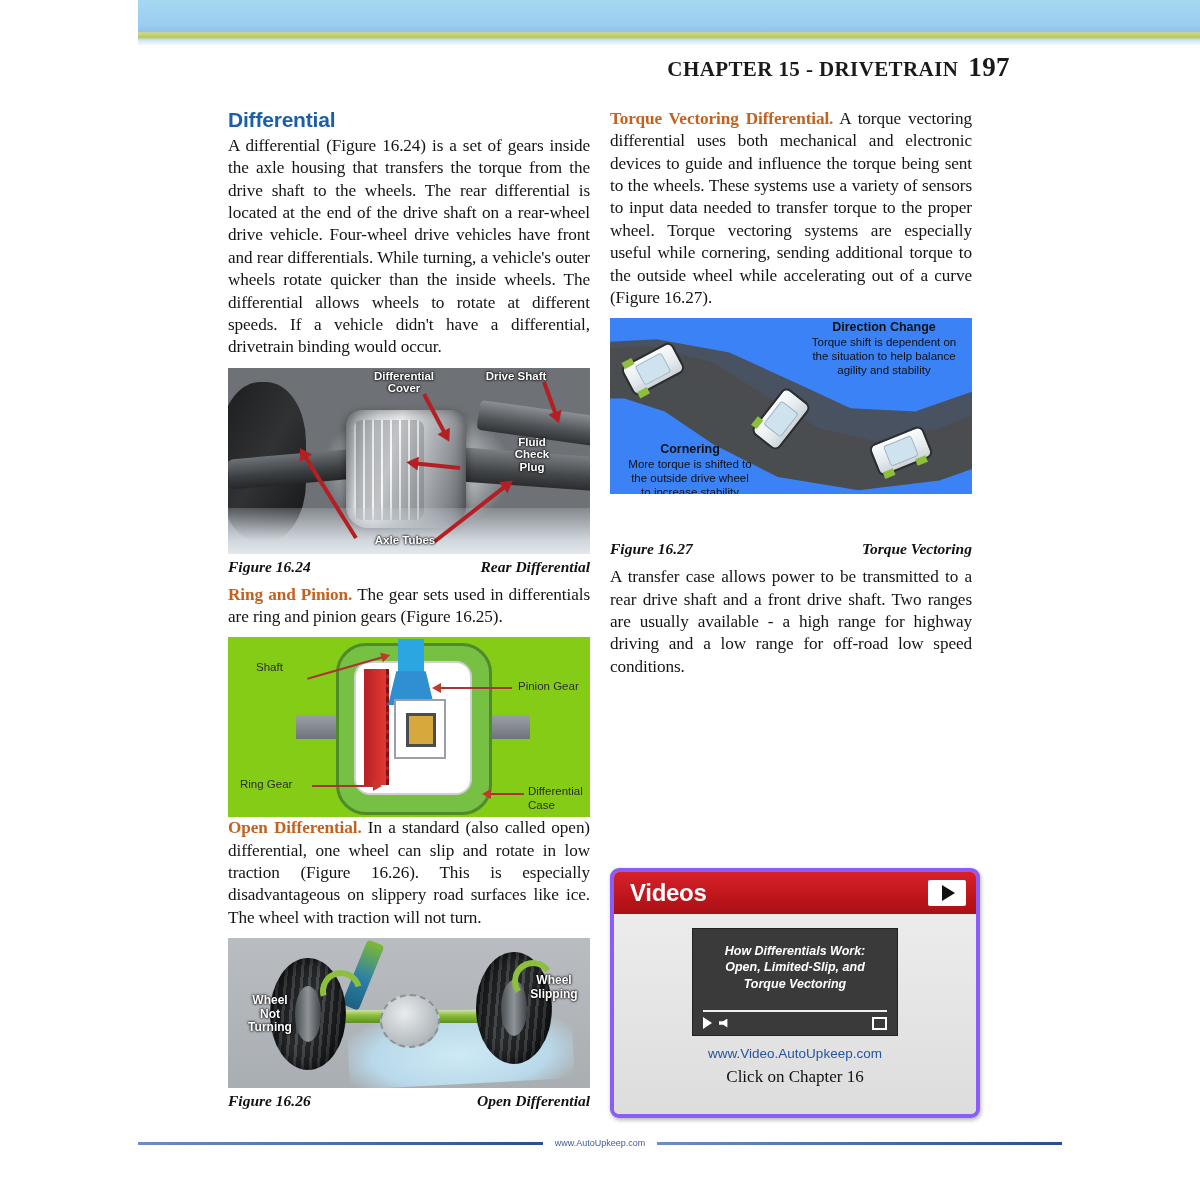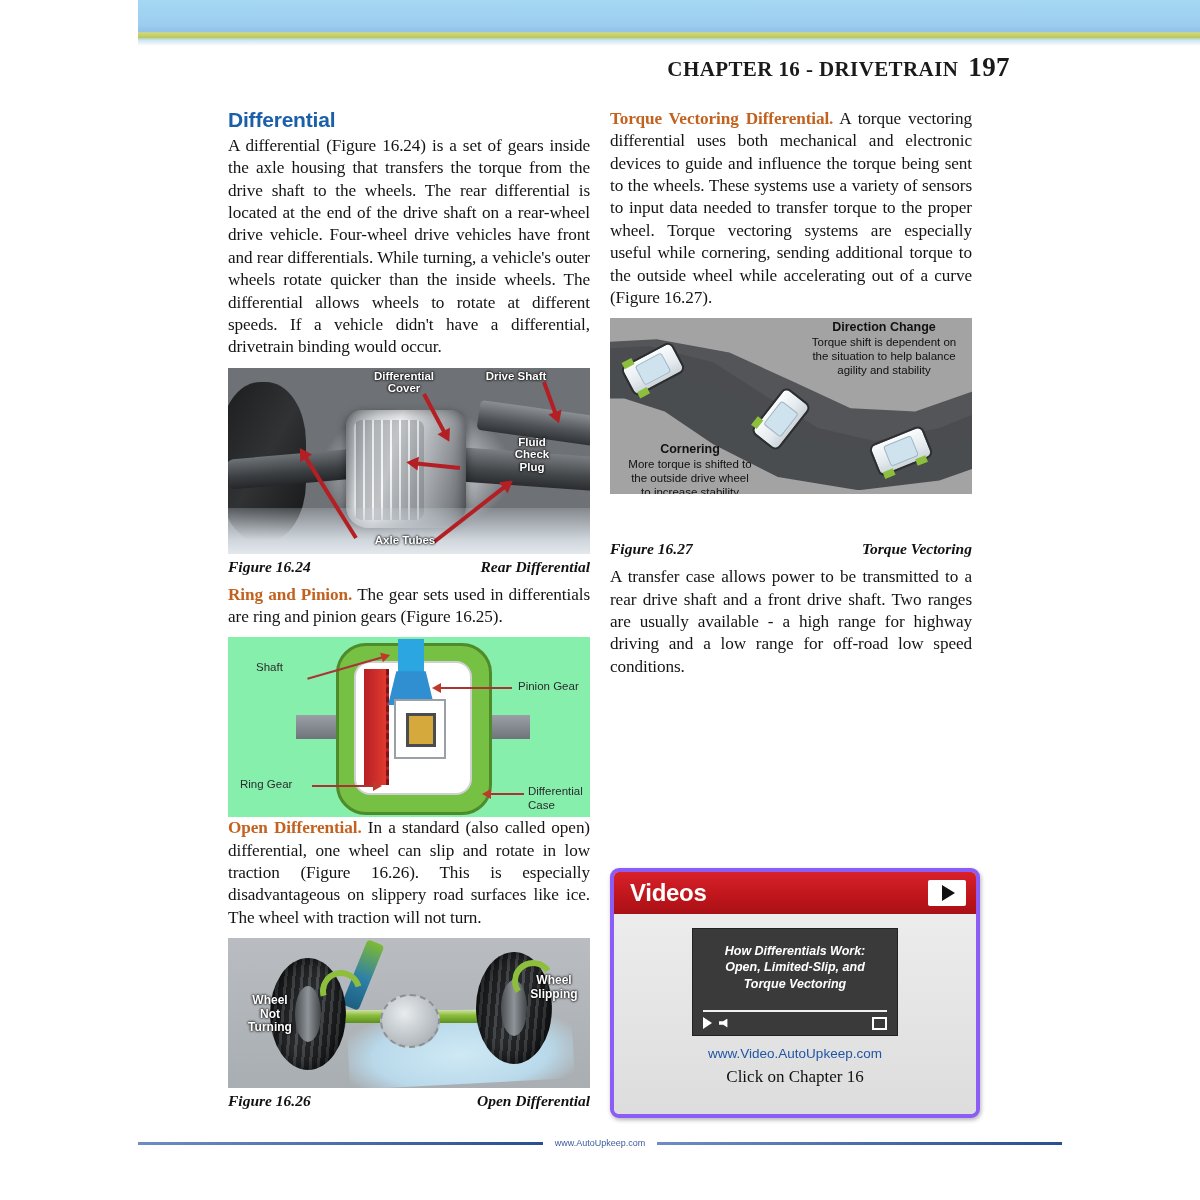--- a/index.html
+++ b/index.html
@@ -149,21 +149,21 @@
   }
   .arrow { position: absolute; background: #b41f24; transform-origin: 0 50%; height: 4px; }
   .arrow::after {
     content: ""; position: absolute; right: -10px; top: -5px;
     border-left: 12px solid #b41f24;
     border-top: 7px solid transparent;
     border-bottom: 7px solid transparent;
   }
 
   
-  .fig25 { height: 180px; background: #86efac; }
+  .fig25 { height: 180px; background: #84cc16; }
   .f25-case {
     position: absolute; left: 108px; top: 6px; width: 150px; height: 166px;
     background: #76c043;
     border: 3px solid #4f8a2b;
     border-radius: 30px;
   }
   .f25-inner {
     position: absolute; left: 126px; top: 24px; width: 114px; height: 130px;
     background: #ffffff; border: 2px solid #d0d0d0; border-radius: 16px;
   }
@@ -249,21 +249,21 @@
     transform: rotate(22deg); border-radius: 4px;
   }
   .curvearrow {
     position: absolute; width: 30px; height: 30px;
     border: 6px solid #8dbf3c;
     border-right-color: transparent; border-bottom-color: transparent;
     border-radius: 50%;
   }
 
   
-  .fig27 { height: 176px; background: #a3a3a3; }
+  .fig27 { height: 176px; background: #3b82f6; }
   .f27-road {
     position: absolute; left: -18px; top: 8px; width: 404px; height: 164px;
     background: #4a4d50;
     clip-path: polygon(0 14%, 14% 12%, 30% 22%, 44% 44%, 56% 62%, 70% 70%,
                        86% 62%, 100% 48%, 100% 82%, 86% 94%, 66% 100%,
                        46% 92%, 30% 72%, 18% 52%, 8% 44%, 0 44%);
   }
   .f27-road2 {
     position: absolute; left: -18px; top: 8px; width: 404px; height: 164px;
     background: #4a4d50;
@@ -401,21 +401,21 @@
 </style>
 </head>
 <body>
 
 <div class="page">
 
   <div class="topband"></div>
   <div class="topband-stripe"></div>
 
   <div class="runhead">
-    <span class="sc">CHAPTER 16 - DRIVETRAIN</span><span class="pg">197</span>
+    <span class="sc">CHAPTER 15 - DRIVETRAIN</span><span class="pg">197</span>
   </div>
 
   <div class="col col-left">
 
     <h2 class="sec">Differential</h2>
 
     <p class="body">
       <span>A differential (Figure 16.24) is a set of gears inside the axle housing that transfers the torque from the drive shaft to the wheels. The rear differential is located at the end of the drive shaft on a rear-wheel drive vehicle. Four-wheel drive vehicles have front and rear differentials. While turning, a vehicle's outer wheels rotate quicker than the inside wheels. The differential allows wheels to rotate at different speeds. If a vehicle didn't have a differential, drivetrain binding would occur.</span>
     </p>
 

